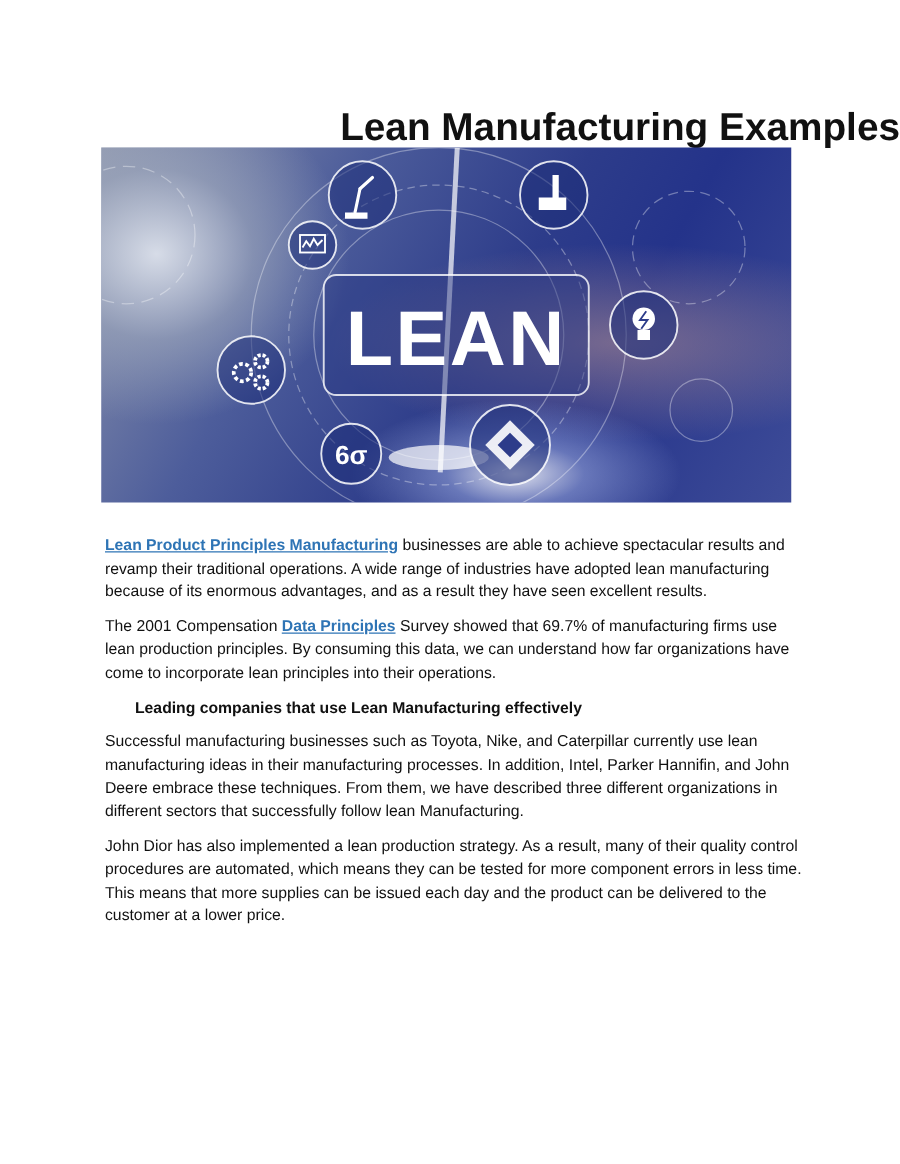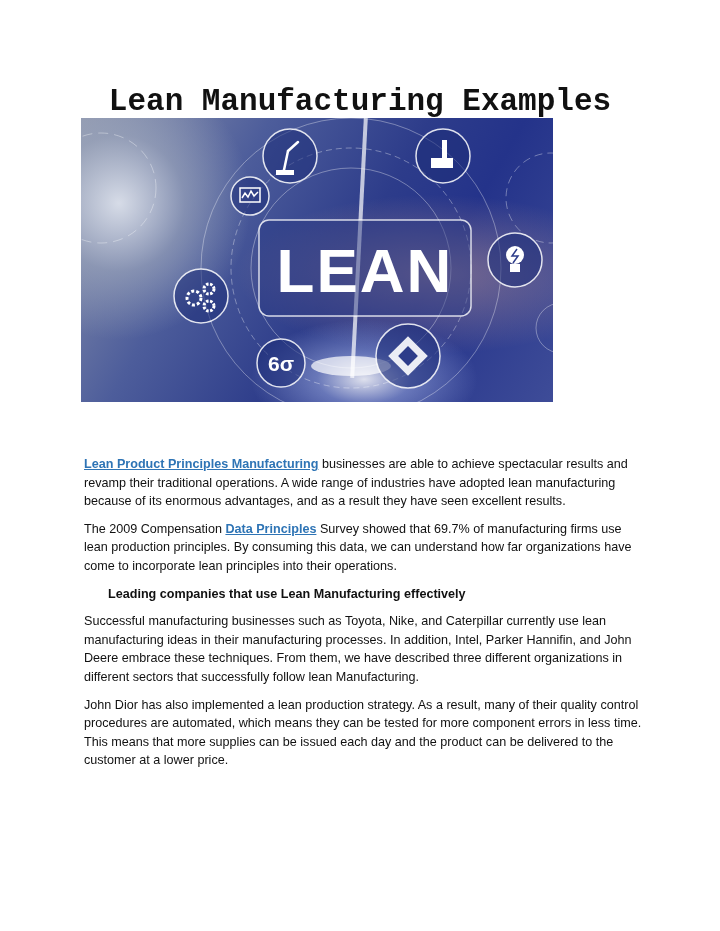--- a/index.html
+++ b/index.html
@@ -1,34 +1,34 @@
 <!DOCTYPE html>
 <html><head>
 <meta charset="utf-8">
 <style>
   html, body { margin: 0; padding: 0; background: #ffffff; }
   body { width: 720px; height: 931px; position: relative; overflow: hidden; font-family: "Liberation Sans", sans-serif; color: #111; }
   .title {
     position: absolute; left: 0; width: 720px; top: 82px;
-    text-align: center; font-family: Liberation Mono, monospace;
+    text-align: right; font-family: Liberation Sans, sans-serif;
     font-weight: bold; font-size: 31px; color: #111; letter-spacing: 0px; line-height: 40px;
   }
   .hero {
-    position: absolute; left: 81px; top: 118px; width: 472px; height: 284px;
+    position: absolute; left: 81px; top: 118px; width: 552px; height: 284px;
     overflow: hidden;
     background:
       radial-gradient(ellipse 40% 35% at 60% 92%, rgba(255,255,255,0.85) 0%, rgba(200,215,255,0.4) 25%, rgba(40,60,140,0) 60%),
       radial-gradient(ellipse 35% 60% at 8% 30%, rgba(220,225,235,0.95) 0%, rgba(160,170,190,0.6) 40%, rgba(60,70,120,0) 80%),
       radial-gradient(ellipse 60% 40% at 75% 55%, rgba(220,170,150,0.45) 0%, rgba(120,90,140,0) 70%),
       linear-gradient(120deg, #8e96ad 0%, #4d5d9b 30%, #2d3c8a 55%, #24338a 70%, #3e4c98 100%);
   }
   .hero svg { position: absolute; left: 0; top: 0; }
   .content {
     position: absolute; left: 84px; top: 427px; width: 560px;
-    font-family: "Liberation Sans", sans-serif; font-size: 12.6px; line-height: 18.6px; color: #111; margin-top: 28px;
+    font-family: "Liberation Sans", sans-serif; font-size: 12.6px; line-height: 18.6px; color: #111;
   }
   .content p { margin: 0 0 9px 0; }
   .link { color: #2e74b5; font-weight: bold; text-decoration: underline; }
   .heading { font-weight: bold; padding-left: 24px; }
 </style>
 </head>
 <body>
 
 <div class="title">Lean Manufacturing Examples</div>
 
@@ -97,18 +97,18 @@
       <rect x="320" y="231" width="14" height="14" transform="rotate(45 327 238)" fill="#2d3c8a"></rect>
     </g>
   </svg>
 </div>
 
 <div class="content">
   <p>
     <a class="link">Lean Product Principles Manufacturing</a><span> businesses are able to achieve spectacular results and revamp their traditional operations. A wide range of industries have adopted lean manufacturing because of its enormous advantages, and as a result they have seen excellent results.</span>
   </p>
   <p>
-    <span>The 2009 Compensation </span><a class="link">Data Principles</a><span> Survey showed that 69.7% of manufacturing firms use lean production principles. By consuming this data, we can understand how far organizations have come to incorporate lean principles into their operations.</span>
+    <span>The 2001 Compensation </span><a class="link">Data Principles</a><span> Survey showed that 69.7% of manufacturing firms use lean production principles. By consuming this data, we can understand how far organizations have come to incorporate lean principles into their operations.</span>
   </p>
   <p class="heading">Leading companies that use Lean Manufacturing effectively</p>
   <p>Successful manufacturing businesses such as Toyota, Nike, and Caterpillar currently use lean manufacturing ideas in their manufacturing processes. In addition, Intel, Parker Hannifin, and John Deere embrace these techniques. From them, we have described three different organizations in different sectors that successfully follow lean Manufacturing.</p>
   <p>John Dior has also implemented a lean production strategy. As a result, many of their quality control procedures are automated, which means they can be tested for more component errors in less time. This means that more supplies can be issued each day and the product can be delivered to the customer at a lower price.</p>
 </div>
 
 </body></html>

